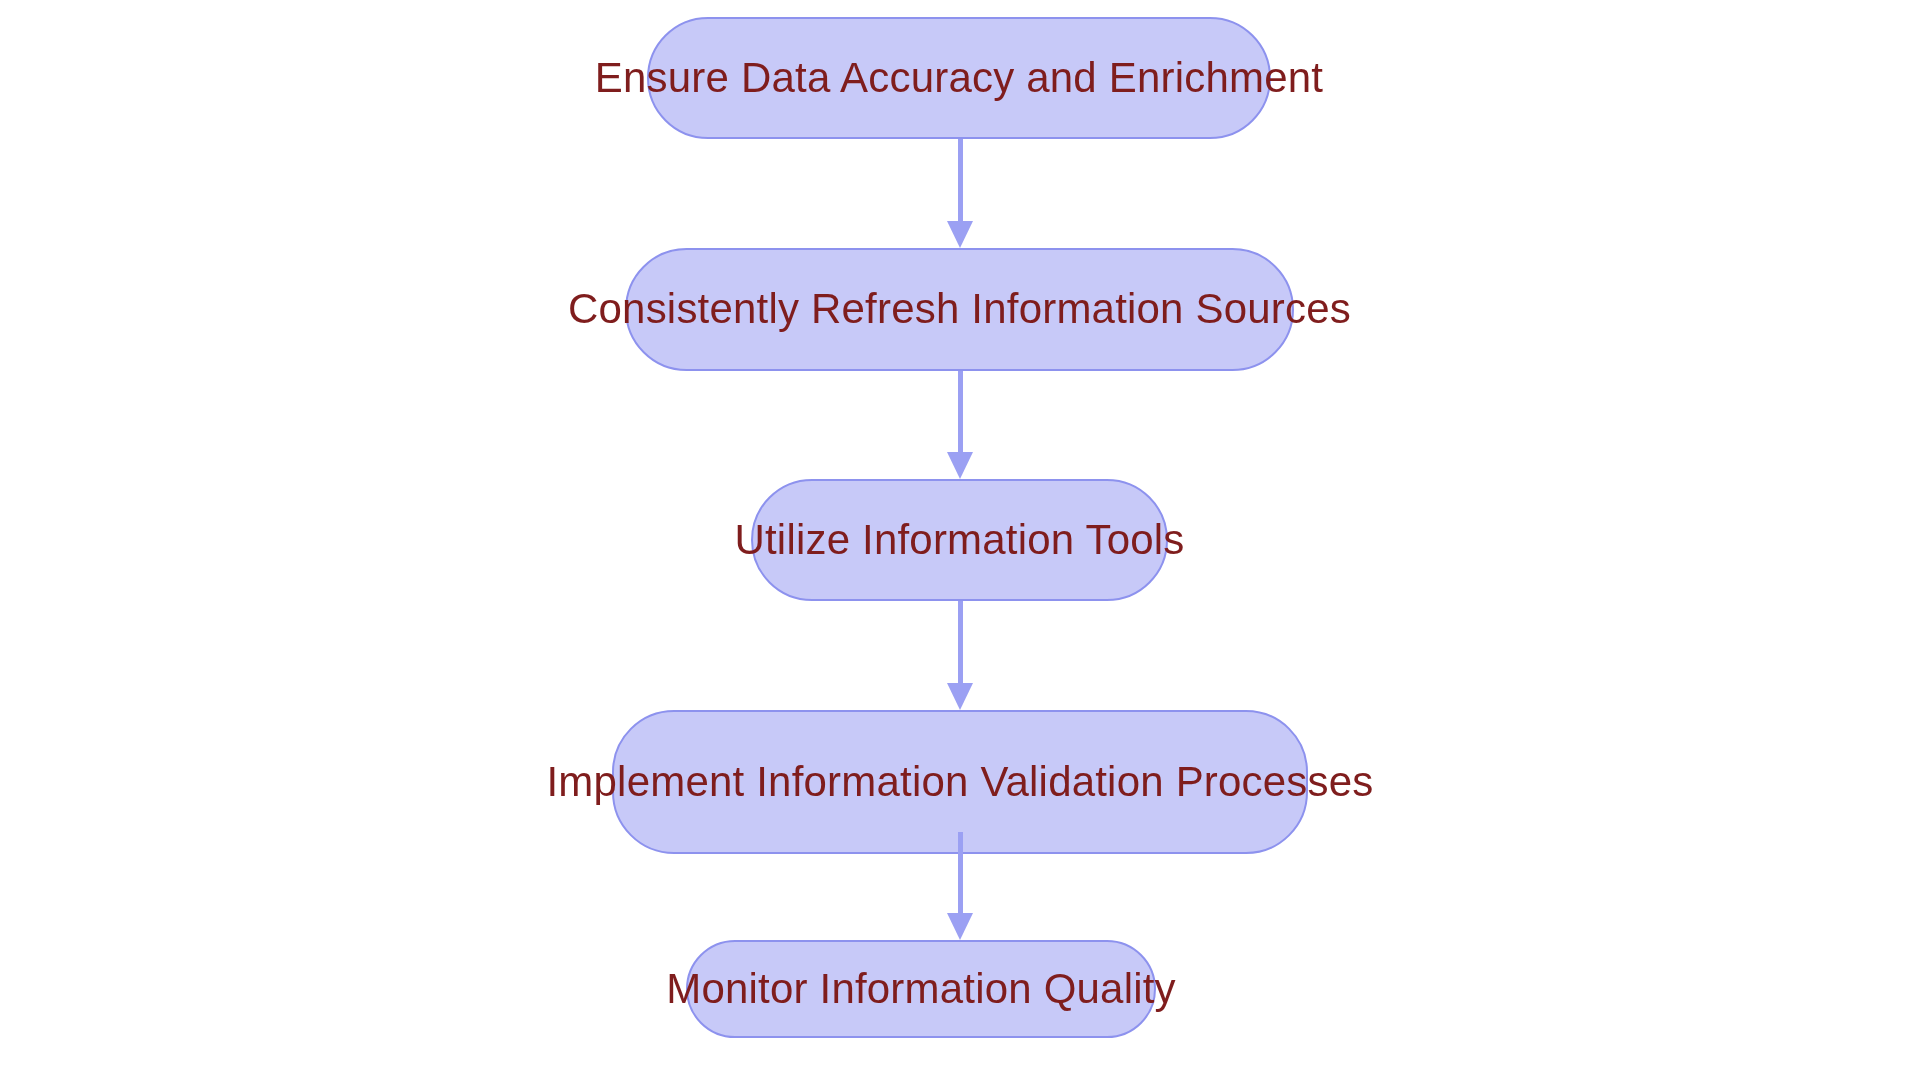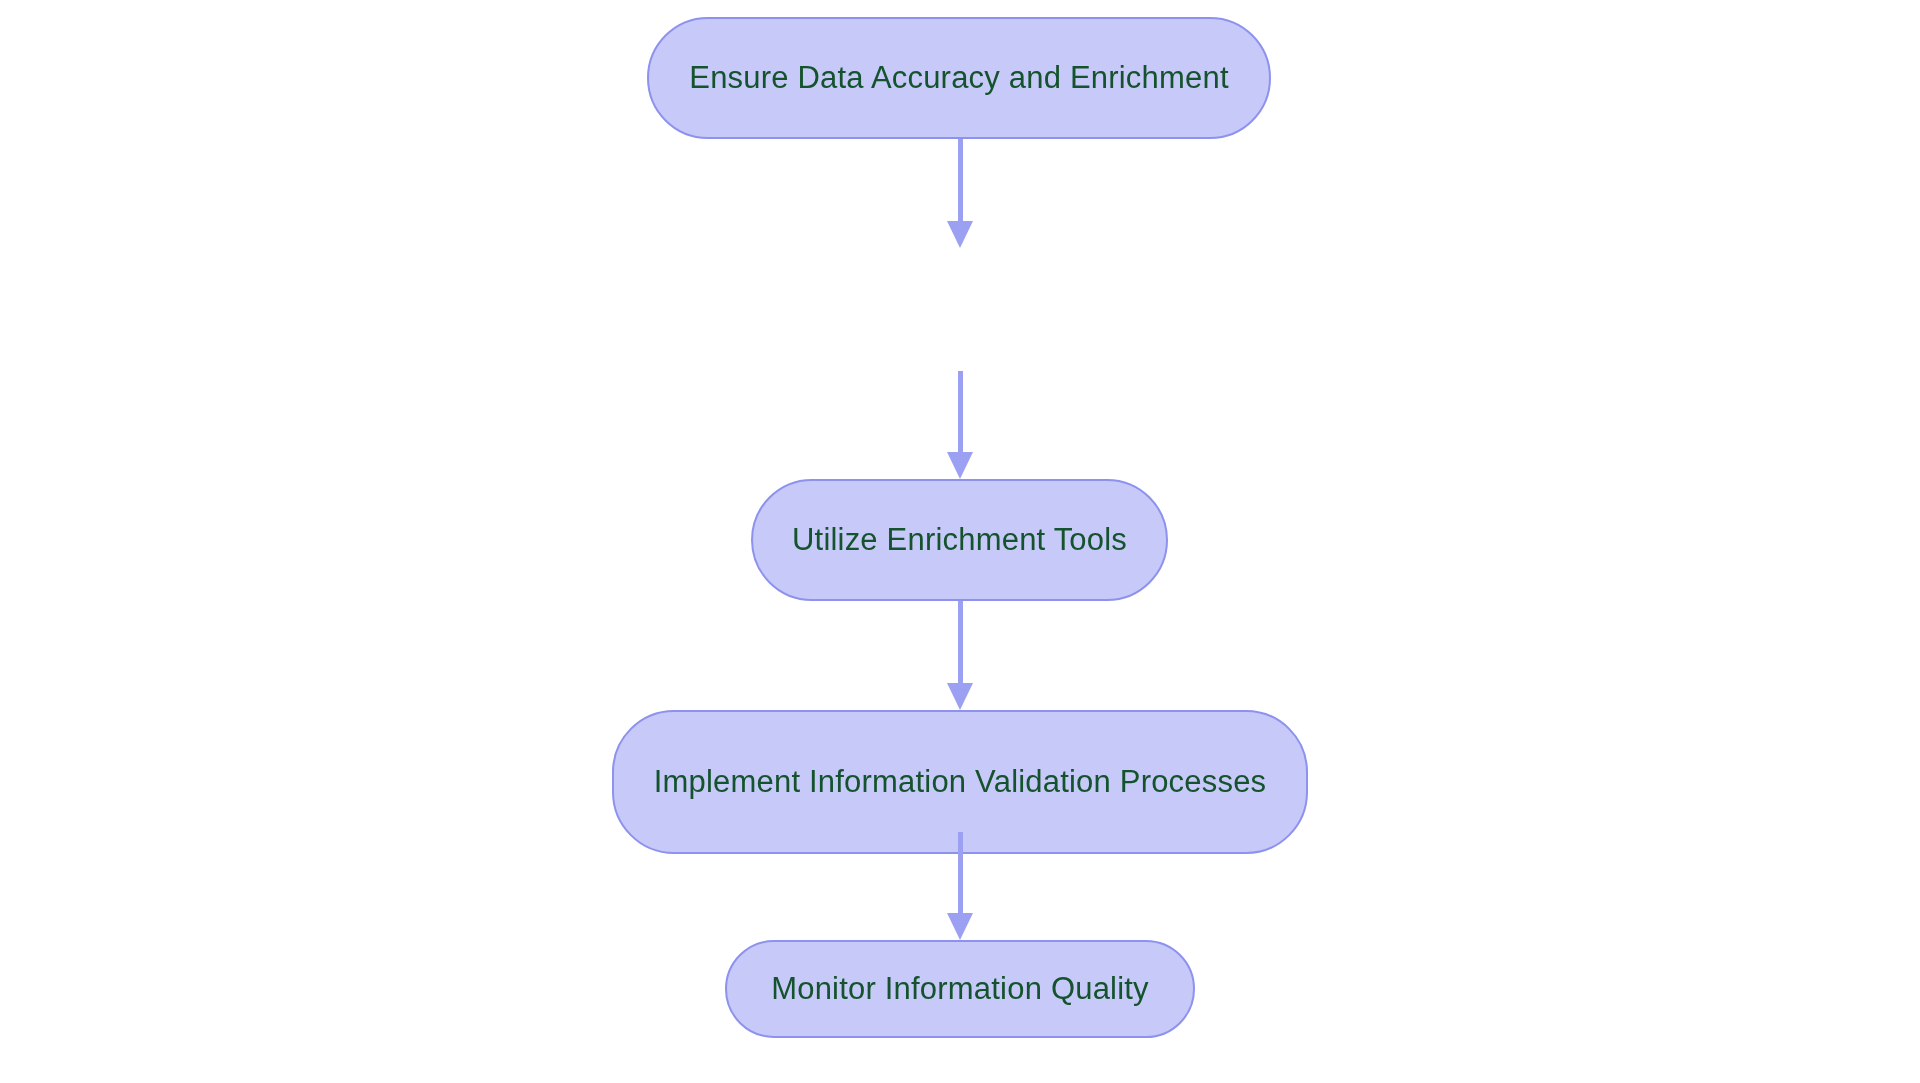--- a/index.html
+++ b/index.html
@@ -20,31 +20,31 @@
     box-sizing: border-box;
     background: #c7c9f8;
     border: 2px solid #8d92ee;
     border-radius: 62px;
     display: flex;
     align-items: center;
     justify-content: center;
     text-align: center;
   }
   .node-label {
-    color: #14532d;
-    font-size: 31px;
+    color: #7f1d1d;
+    font-size: 42px;
     line-height: 1.2;
     letter-spacing: 0.2px;
     white-space: nowrap;
   }
   .node-1 { left: 647px; top: 17px;  width: 624px; height: 122px; }
   .node-2 { left: 625px; top: 248px; width: 669px; height: 123px; }
   .node-3 { left: 751px; top: 479px; width: 417px; height: 122px; }
   .node-4 { left: 612px; top: 710px; width: 696px; height: 144px; }
-  .node-5 { left: 725px; top: 940px; width: 470px; height: 98px; }
+  .node-5 { left: 686px; top: 940px; width: 470px; height: 98px; }
 
   .arrow {
     position: absolute;
     left: 947px;
     width: 26px;
     display: flex;
     flex-direction: column;
     align-items: center;
   }
   .arrow-1 { top: 139px; height: 109px; }
@@ -71,28 +71,31 @@
 
   <div class="node node-1">
     <span class="node-label">Ensure Data Accuracy and Enrichment</span>
   </div>
 
   <div class="arrow arrow-1">
     <div class="arrow-line"></div>
     <div class="arrow-head"></div>
   </div>
 
+  <div class="node node-2">
+    <span class="node-label">Consistently Refresh Information Sources</span>
+  </div>
 
   <div class="arrow arrow-2">
     <div class="arrow-line"></div>
     <div class="arrow-head"></div>
   </div>
 
   <div class="node node-3">
-    <span class="node-label">Utilize Enrichment Tools</span>
+    <span class="node-label">Utilize Information Tools</span>
   </div>
 
   <div class="arrow arrow-3">
     <div class="arrow-line"></div>
     <div class="arrow-head"></div>
   </div>
 
   <div class="node node-4">
     <span class="node-label">Implement Information Validation Processes</span>
   </div>

